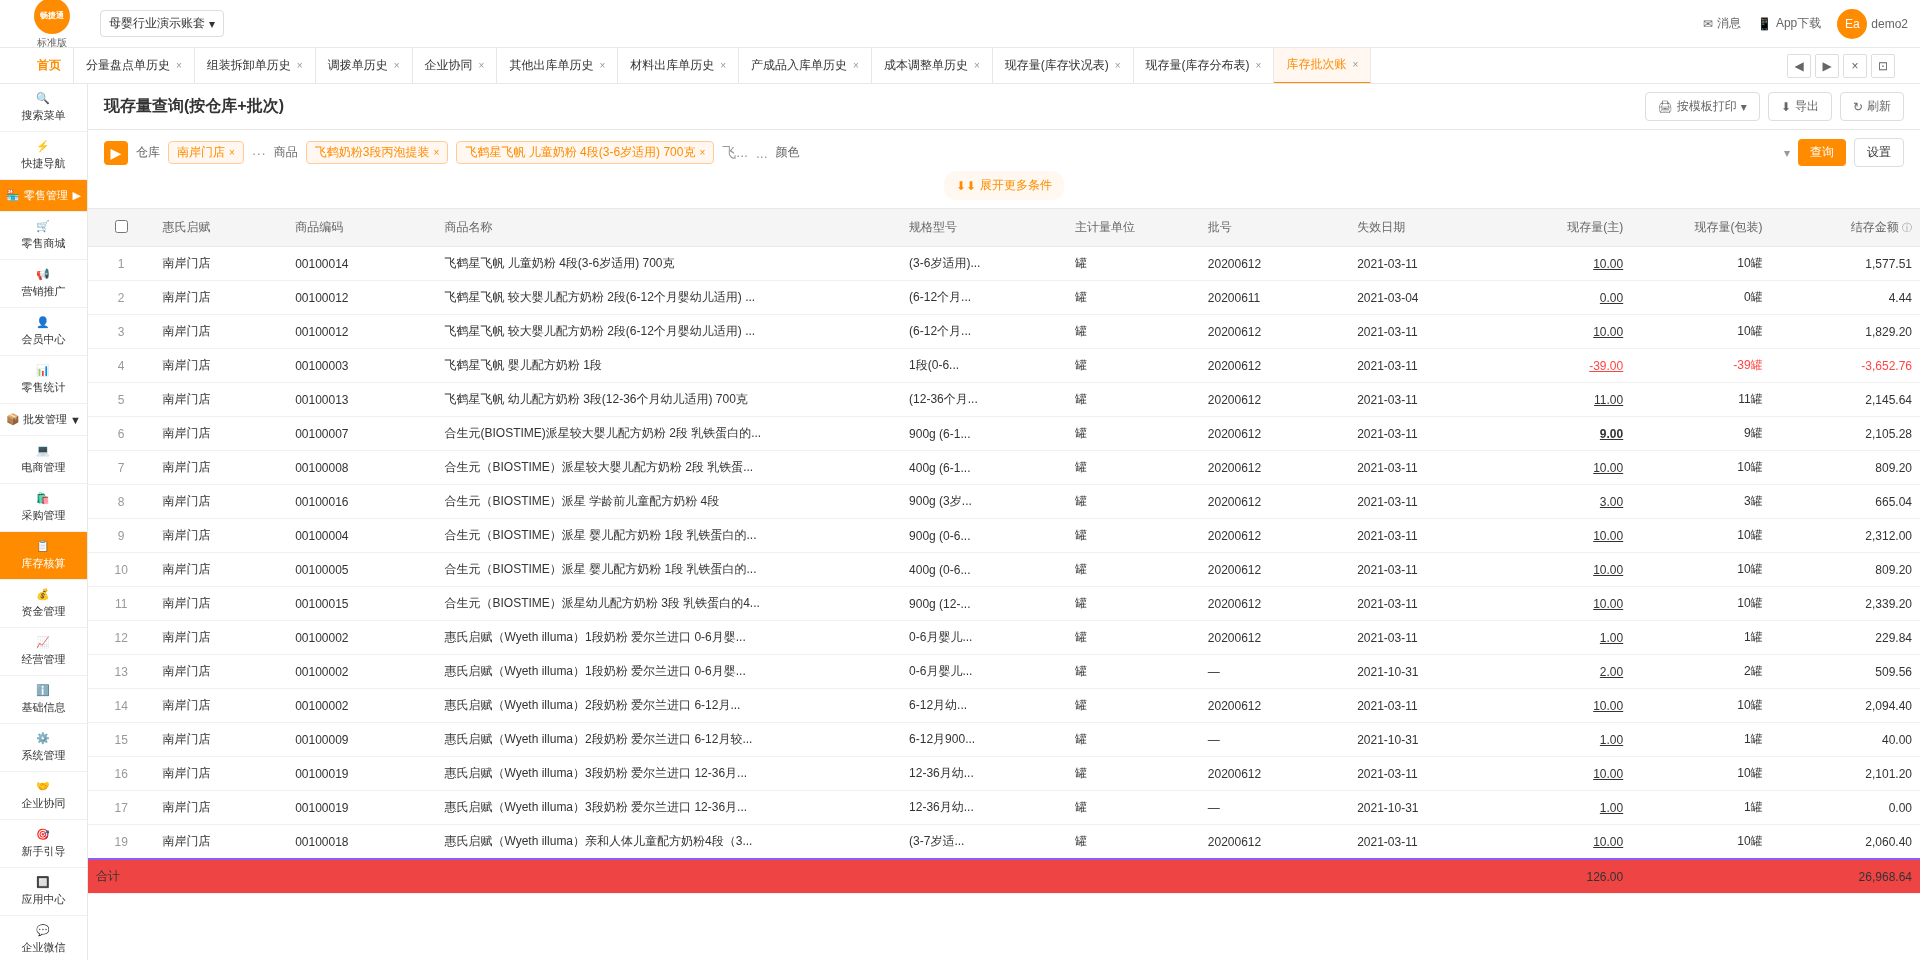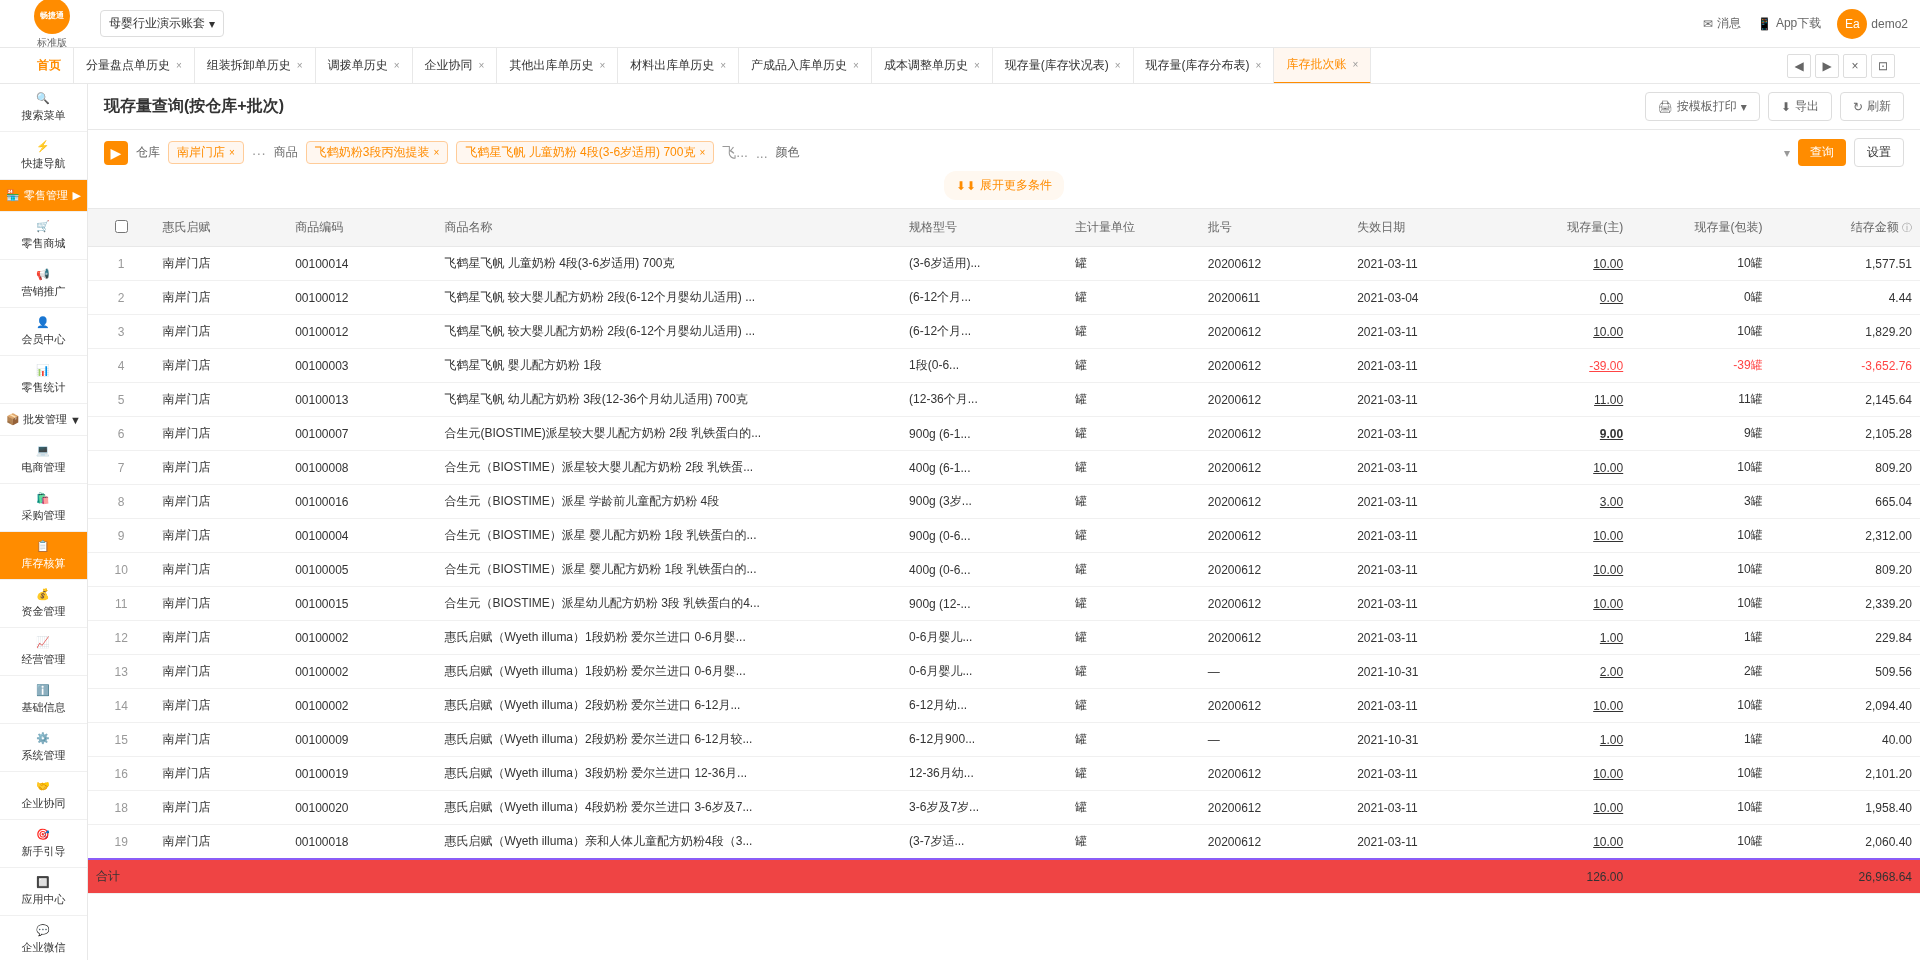--- a/index.html
+++ b/index.html
@@ -535,31 +535,31 @@
     <td style="max-width:280px;overflow:hidden;text-overflow:ellipsis;">惠氏启赋（Wyeth illuma）3段奶粉 爱尔兰进口 12-36月...</td>
     <td>12-36月幼...</td>
     <td>罐</td>
     <td>20200612</td>
     <td>2021-03-11</td>
     <td class="text-right" style=""><span style="text-decoration:underline;">10.00</span></td>
     <td class="text-right" style="">10罐</td>
     <td class="text-right" style="">2,101.20</td>
   </tr>
             <tr>
-    <td class="row-num">18</td>
-    <td>南岸门店</td>
-    <td>00100020</td>
-    <td style="max-width:280px;overflow:hidden;text-overflow:ellipsis;">惠氏启赋（Wyeth illuma）4段奶粉 爱尔兰进口 3-6岁及7...</td>
-    <td>3-6岁及7岁...</td>
-    <td>罐</td>
-    <td>20200612</td>
-    <td>2021-03-11</td>
-    <td class="text-right" style=""><span style="text-decoration:underline;">10.00</span></td>
-    <td class="text-right" style="">10罐</td>
-    <td class="text-right" style="">1,958.40</td>
+    <td class="row-num">17</td>
+    <td>南岸门店</td>
+    <td>00100019</td>
+    <td style="max-width:280px;overflow:hidden;text-overflow:ellipsis;">惠氏启赋（Wyeth illuma）3段奶粉 爱尔兰进口 12-36月...</td>
+    <td>12-36月幼...</td>
+    <td>罐</td>
+    <td>—</td>
+    <td>2021-10-31</td>
+    <td class="text-right" style=""><span style="text-decoration:underline;">1.00</span></td>
+    <td class="text-right" style="">1罐</td>
+    <td class="text-right" style="">0.00</td>
   </tr>
             <tr>
     <td class="row-num">19</td>
     <td>南岸门店</td>
     <td>00100018</td>
     <td style="max-width:280px;overflow:hidden;text-overflow:ellipsis;">惠氏启赋（Wyeth illuma）亲和人体儿童配方奶粉4段（3...</td>
     <td>(3-7岁适...</td>
     <td>罐</td>
     <td>20200612</td>
     <td>2021-03-11</td>

